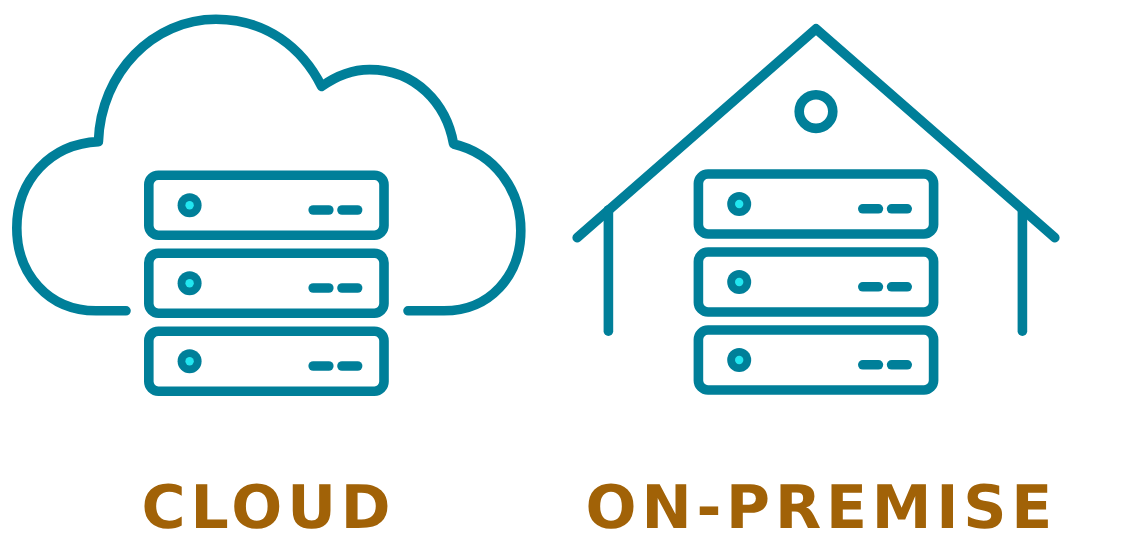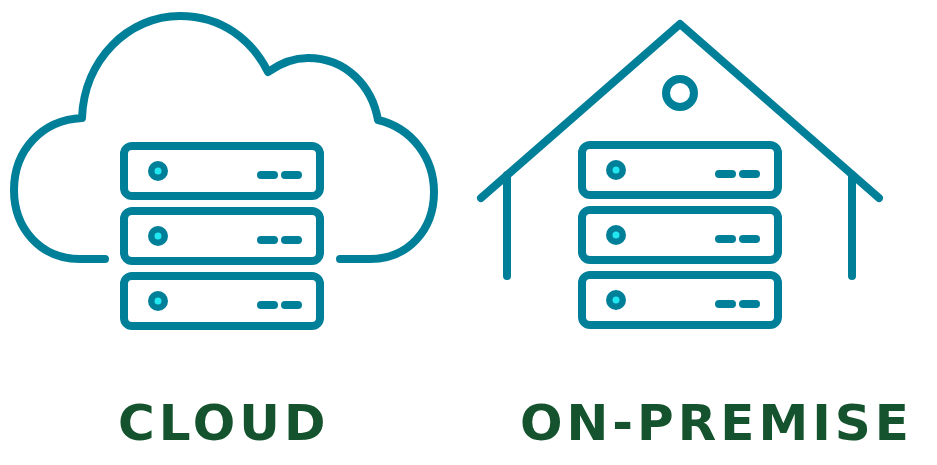--- a/index.html
+++ b/index.html
@@ -4,27 +4,27 @@
   <style>
     html, body { margin: 0; padding: 0; background: #ffffff; }
     body { width: 937px; height: 465px; position: relative; overflow: hidden; }
     .art { position: absolute; left: 0; top: 0; width: 937px; height: 465px; }
     .label {
       position: absolute;
       top: 393px;
       font-family: "DejaVu Sans", sans-serif;
       font-size: 50px;
       font-weight: bold;
-      color: #14532d;
+      color: #a16207;
       letter-spacing: 4px;
       line-height: 60px;
       white-space: nowrap;
     }
     .label-cloud { left: 118px; }
-    .label-onprem { left: 520px; }
+    .label-onprem { left: 488px; }
   </style>
 </head>
 <body>
 
 <svg class="art" width="937" height="465" viewBox="0 0 937 465" xmlns="http://www.w3.org/2000/svg">
   <defs>
     <g id="server-stack">
       <rect x="0" y="0" width="196" height="50" rx="8" fill="none" stroke="#007f99" stroke-width="8"></rect>
       <circle cx="34" cy="25" r="10" fill="#007f99"></circle>
         <circle cx="34" cy="25" r="3.5" fill="#22e6f0"></circle>

